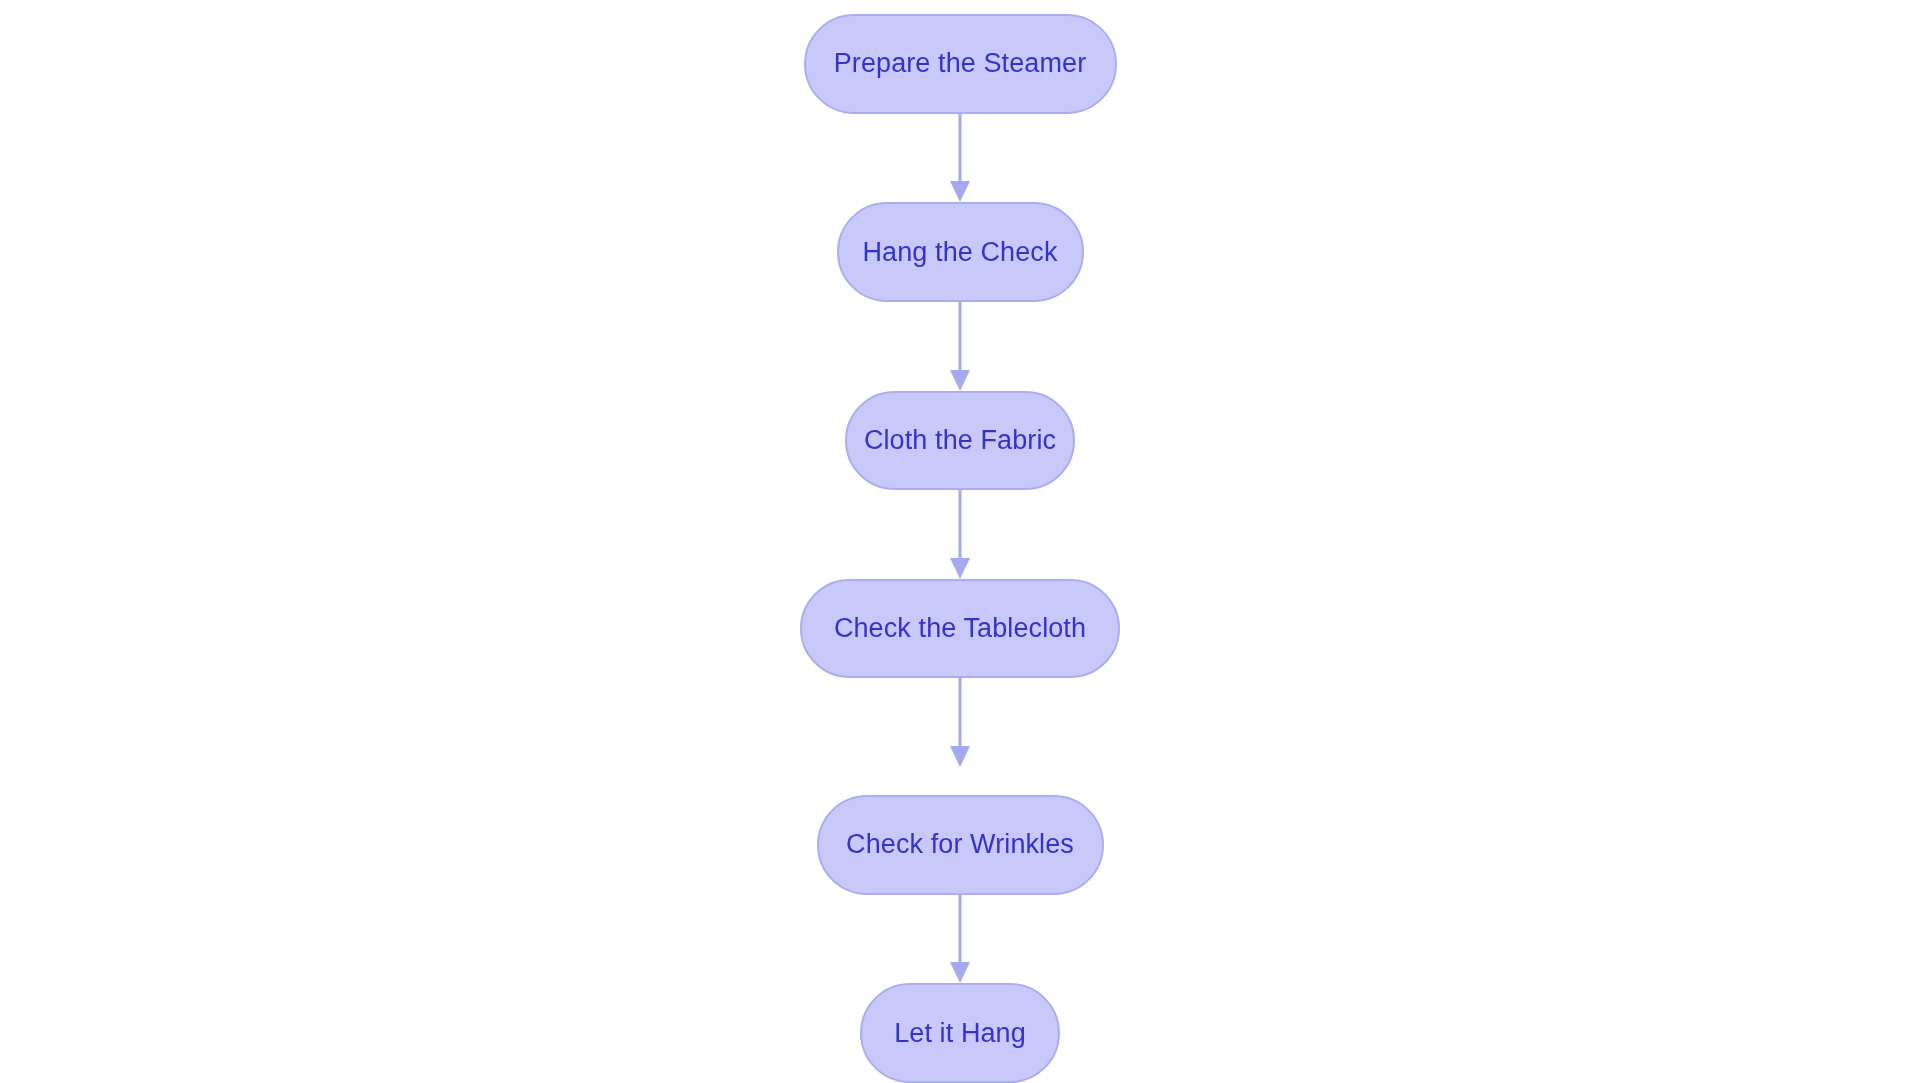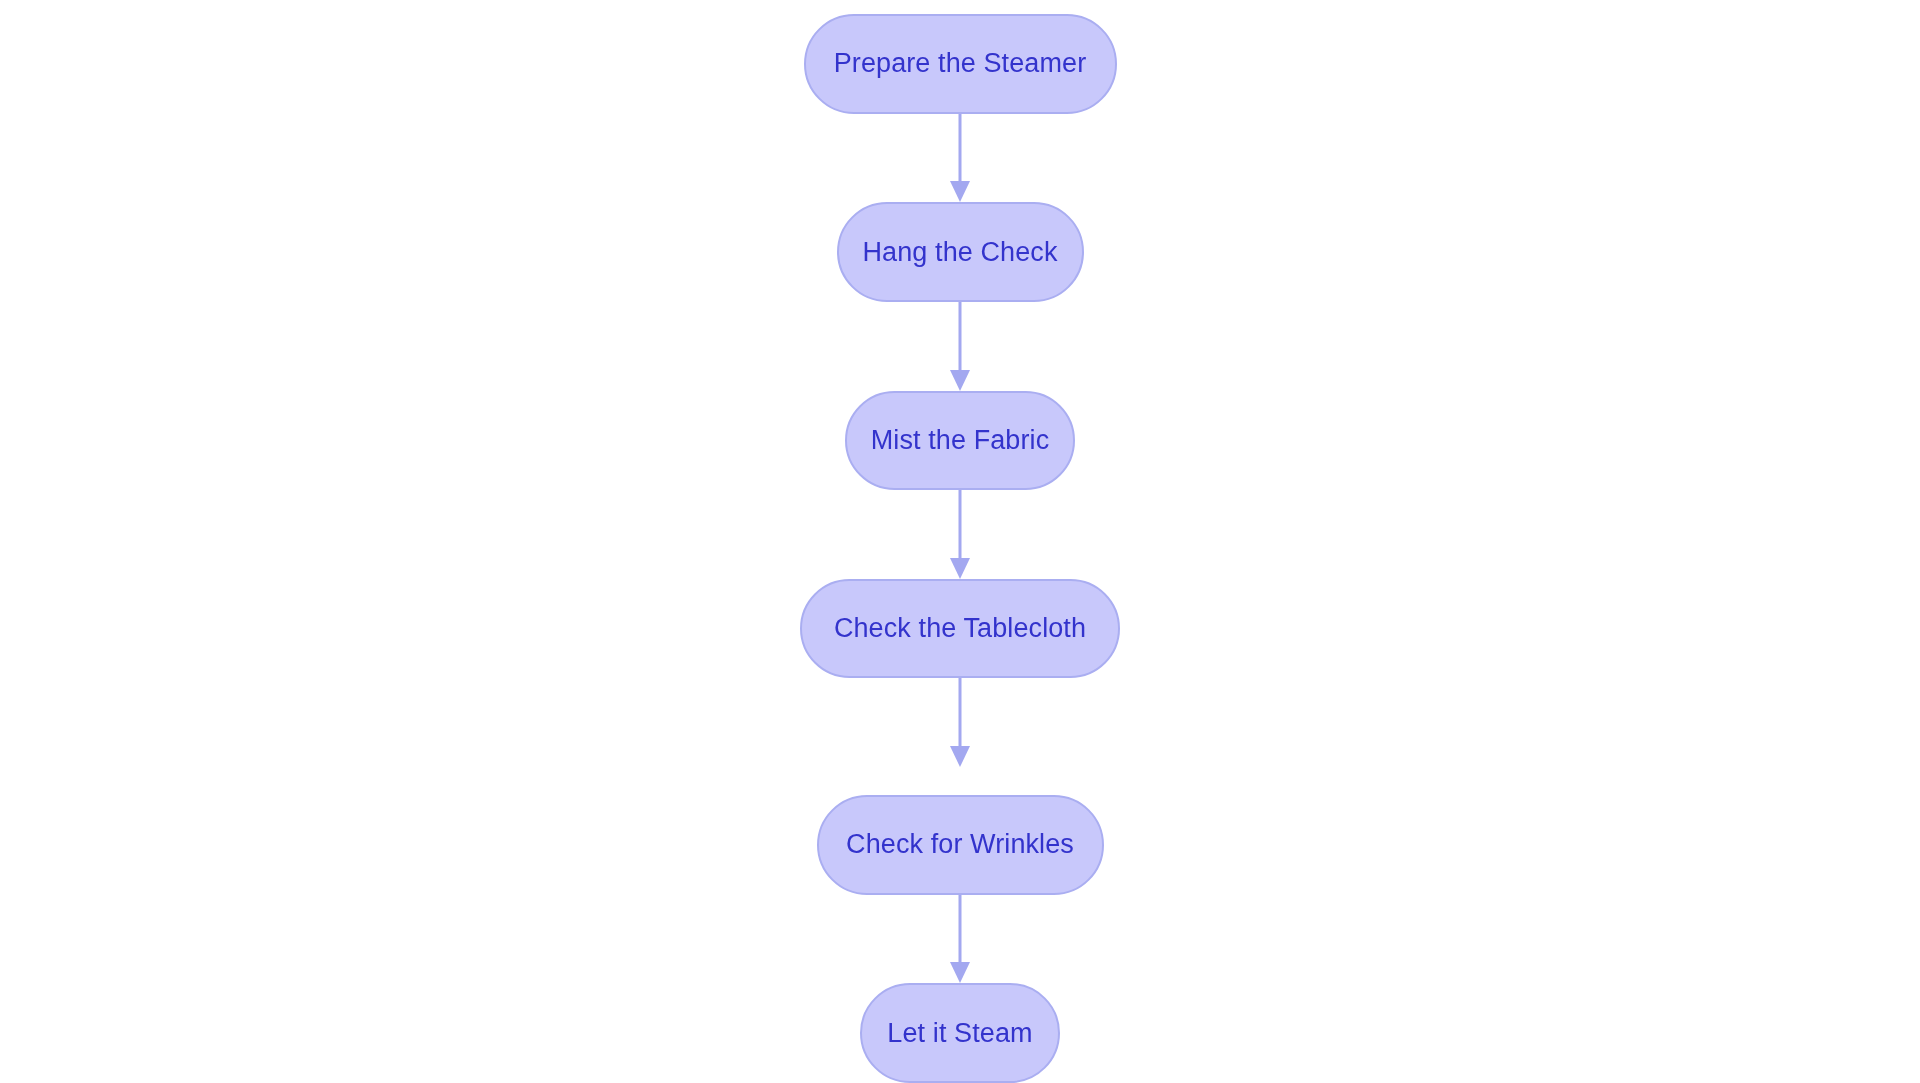--- a/index.html
+++ b/index.html
@@ -102,21 +102,21 @@
     <div class="node node-2">
       <span>Hang the Check</span>
     </div>
 
     <div class="connector">
       <span class="conn-line"></span>
       <span class="conn-head"></span>
     </div>
 
     <div class="node node-3">
-      <span>Mist the Fabric</span>
+      <span>Cloth the Fabric</span>
     </div>
 
     <div class="connector">
       <span class="conn-line"></span>
       <span class="conn-head"></span>
     </div>
 
     <div class="node node-4">
       <span>Check the Tablecloth</span>
     </div>
@@ -129,17 +129,17 @@
     <div class="node node-5">
       <span>Check for Wrinkles</span>
     </div>
 
     <div class="connector">
       <span class="conn-line"></span>
       <span class="conn-head"></span>
     </div>
 
     <div class="node node-6">
-      <span>Let it Steam</span>
+      <span>Let it Hang</span>
     </div>
 
   </div>
 </div>
 
 </body></html>

